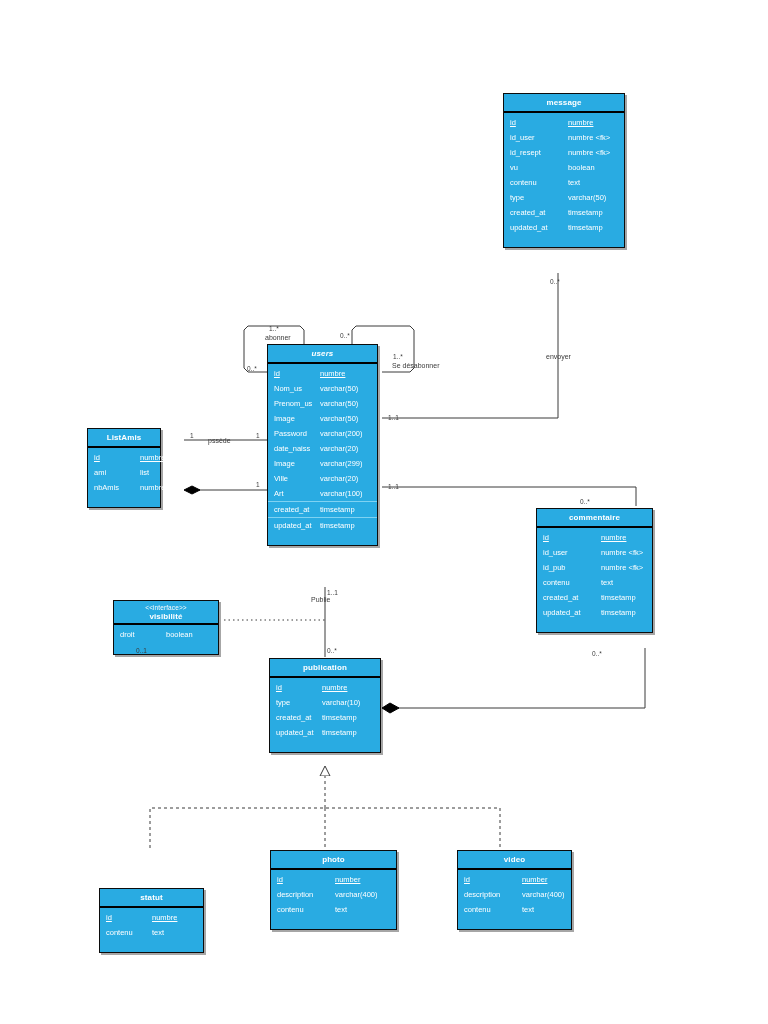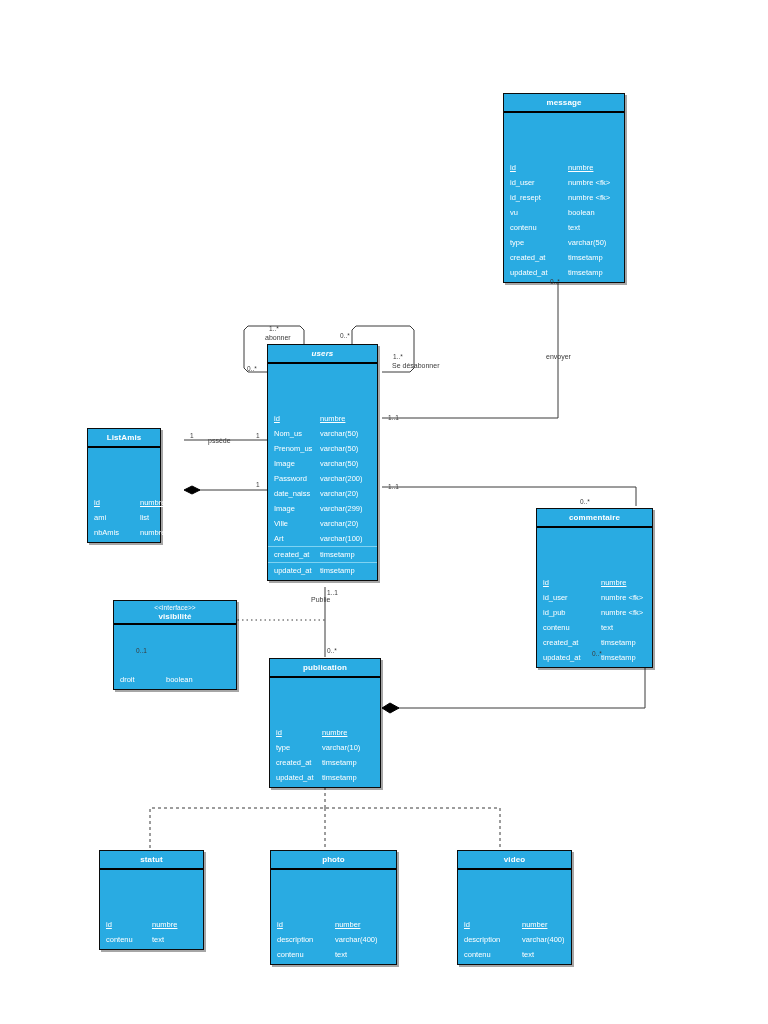--- a/index.html
+++ b/index.html
@@ -57,22 +57,21 @@
     font-weight: normal;
     font-style: normal;
     font-size: 6.5px;
   }
   .uml-title .iname {
     display: block;
     font-weight: bold;
     font-size: 8px;
   }
   .uml-body {
-    padding: 2px 0 2px 0;
-    margin-top: 45px;
+    padding: 2px 0 12px 0;
   }
   .uml-row {
     display: flex;
     color: #ffffff;
     font-size: 7.5px;
     line-height: 9px;
     padding: 3px 6px 3px 6px;
     white-space: nowrap;
   }
   .uml-row .fname {
@@ -305,21 +304,21 @@
         <span class="fname">created_at</span>
         <span class="ftype">timsetamp</span>
       </div>
       <div class="uml-row wide">
         <span class="fname">updated_at</span>
         <span class="ftype">timsetamp</span>
       </div>
     </div>
   </div>
 
-  <div class="uml-class" style="left:113px; top:600px; width:124px;">
+  <div class="uml-class" style="left:113px; top:600px; width:106px;">
     <div class="uml-title iface">
       <span class="stereo">&lt;&lt;interface&gt;&gt;</span>
       <span class="iname">visibilité</span>
     </div>
     <div class="uml-body">
       <div class="uml-row narrow">
         <span class="fname">droit</span>
         <span class="ftype">boolean</span>
       </div>
     </div>
@@ -340,21 +339,21 @@
         <span class="fname">created_at</span>
         <span class="ftype">timsetamp</span>
       </div>
       <div class="uml-row narrow">
         <span class="fname">updated_at</span>
         <span class="ftype">timsetamp</span>
       </div>
     </div>
   </div>
 
-  <div class="uml-class" style="left:99px; top:850px; width:105px;">
+  <div class="uml-class" style="left:99px; top:888px; width:105px;">
     <div class="uml-title">statut</div>
     <div class="uml-body">
       <div class="uml-row pk narrow">
         <span class="fname">id</span>
         <span class="ftype">numbre</span>
       </div>
       <div class="uml-row narrow">
         <span class="fname">contenu</span>
         <span class="ftype">text</span>
       </div>

